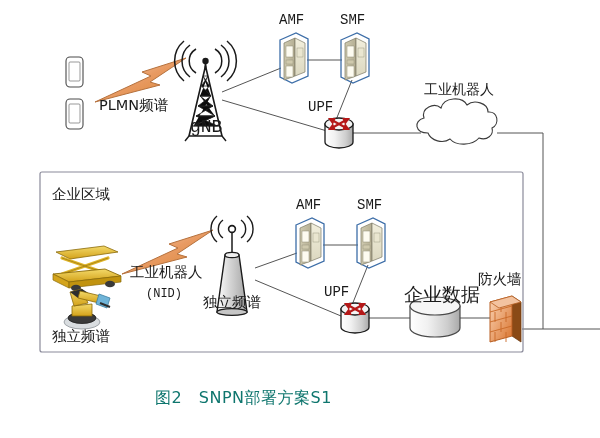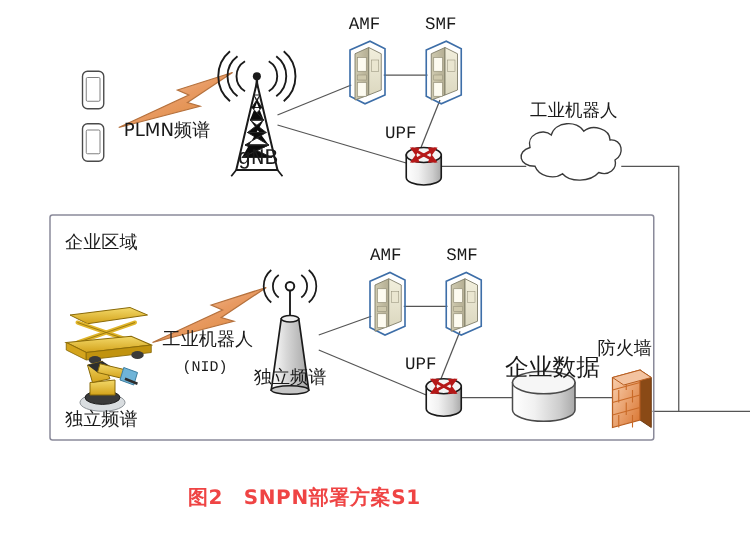--- a/index.html
+++ b/index.html
@@ -10,22 +10,21 @@
   }
   #diagram-root{position:absolute;inset:0;}
   svg.layer{position:absolute;left:0;top:0;width:600px;height:438px;}
   .txt{position:absolute;white-space:nowrap;line-height:1;}
   .lbl-en{font-family:Liberation Mono, monospace;}
   .lbl-cn{font-family:"DejaVu Sans","Liberation Sans",sans-serif;}
   .caption{
     position:absolute;left:0;width:487px;text-align:center;
     font-size:16px;letter-spacing:.5px;
     font-family:"DejaVu Sans","Liberation Sans",sans-serif;
-    color:#ef4444;
-    font-weight:bold;
+    color:#0f766e;
   }
 </style>
 </head>
 <body>
 
 <div id="diagram-root">
 
   <svg class="layer" viewBox="0 0 600 438">
     <defs>
       <linearGradient id="gServerFront" x1="0" y1="0" x2="0" y2="1">

